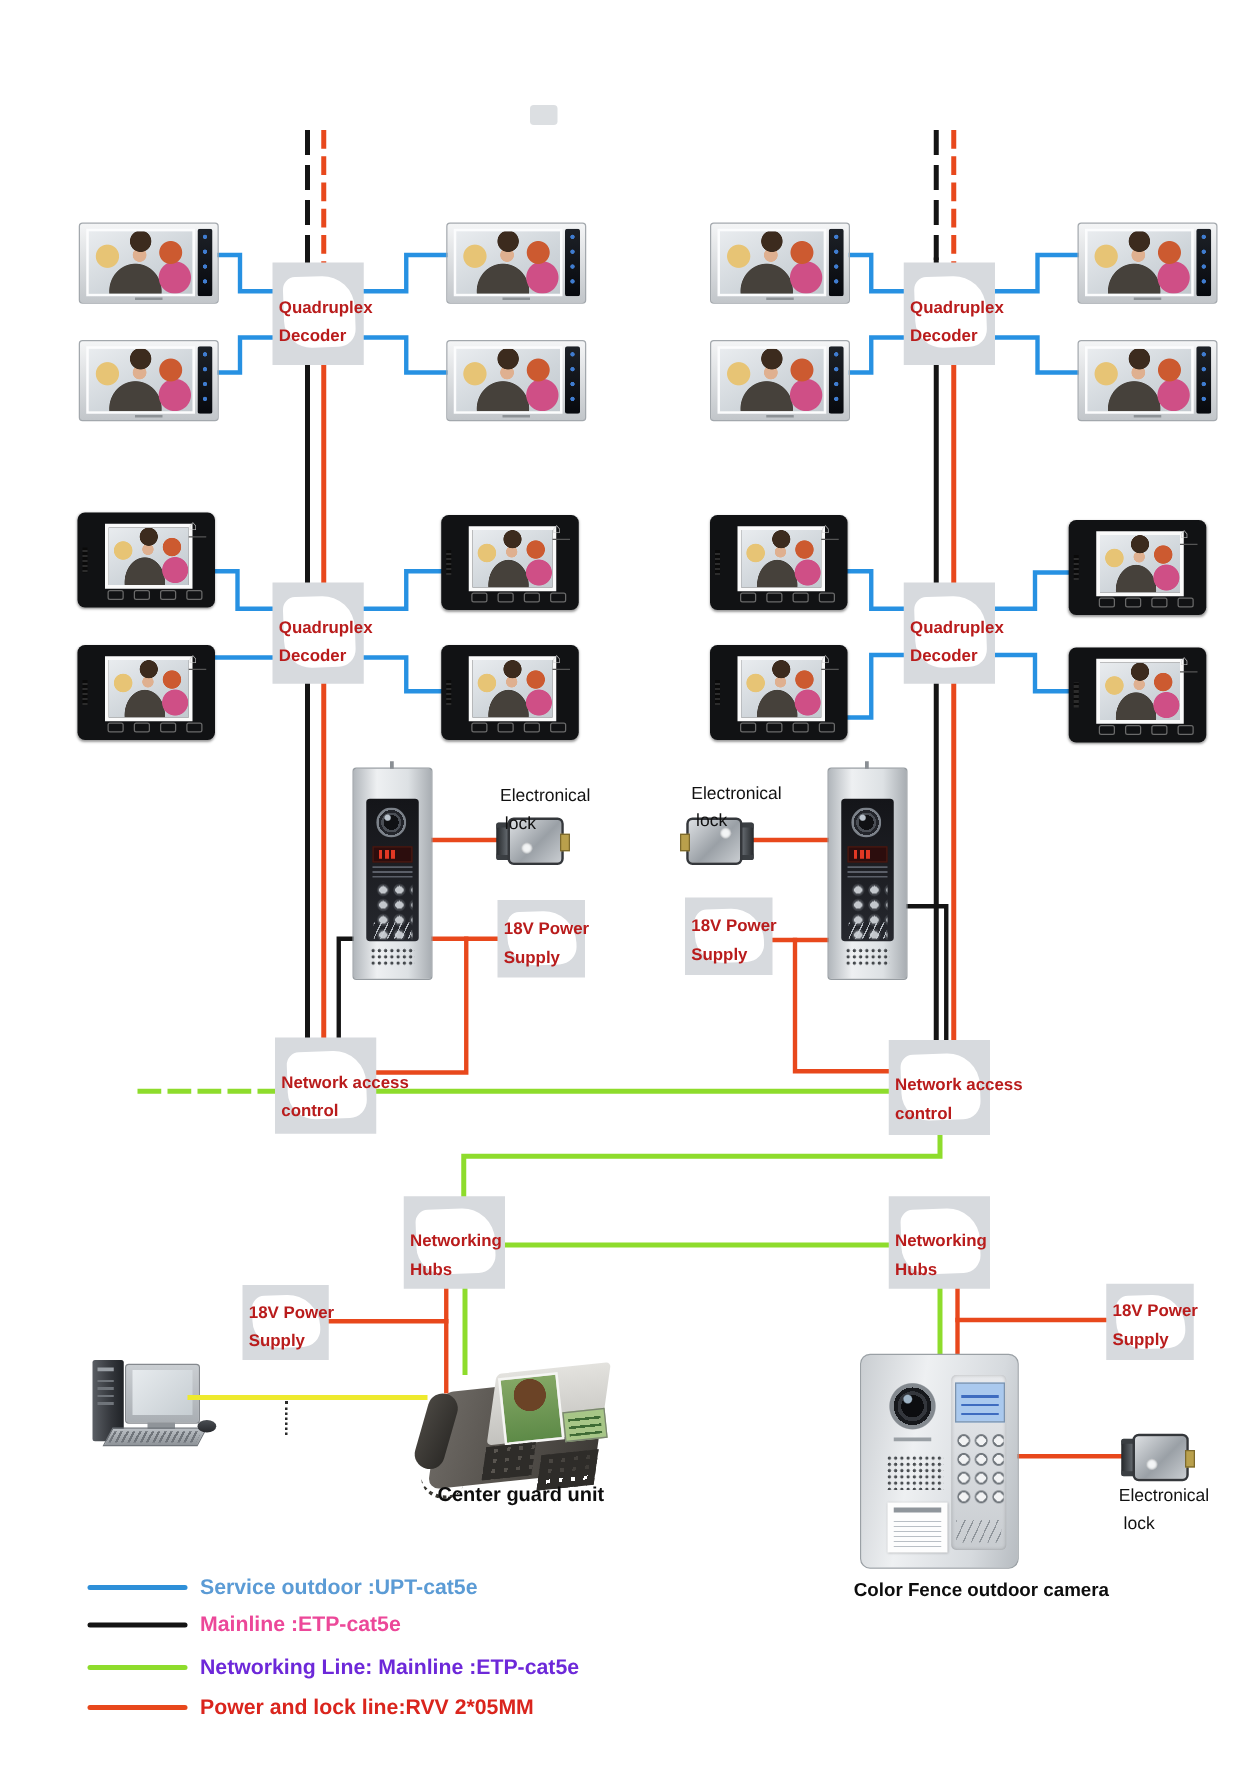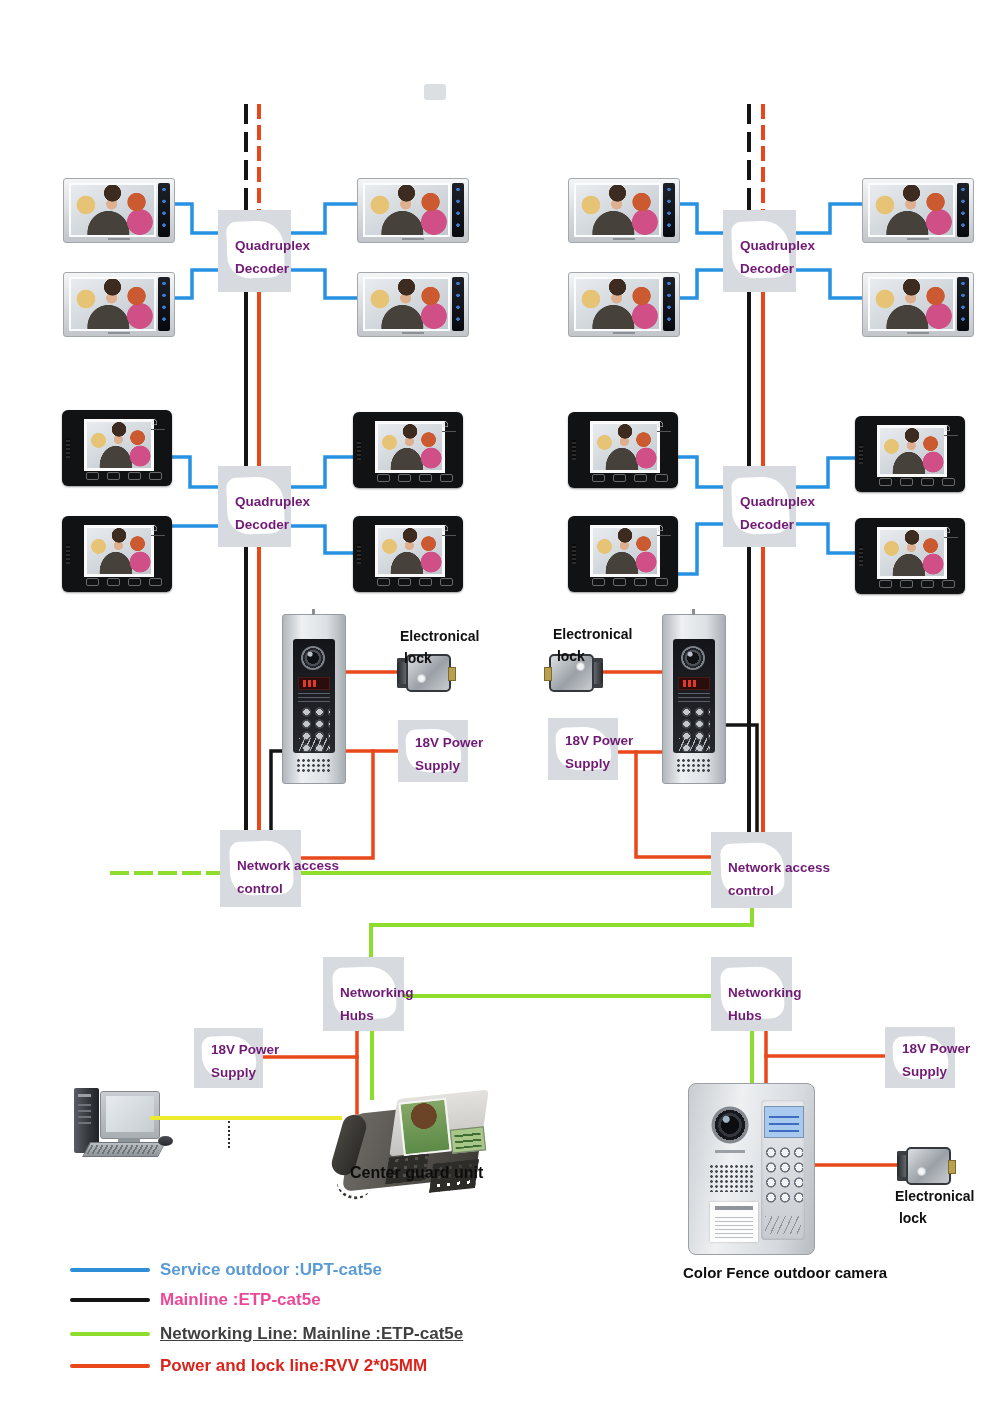--- a/index.html
+++ b/index.html
@@ -9,30 +9,30 @@
          font-size:34px;font-weight:bold;color:#0d0d0d;letter-spacing:0px;}
   .wires{position:absolute;left:0;top:0;z-index:1;}
   .wire{fill:none;stroke-linecap:square;}
   .w35{stroke-width:3.5px;}
   .w4{stroke-width:4px;}
   .dash-main{stroke-dasharray:16 12;}
   .dash-pwr{stroke-dasharray:11 10;}
   .dash-net{stroke-dasharray:15 9;}
 
   .dev{position:absolute;z-index:2;}
-  .freelabel{position:absolute;z-index:3;font-weight:bold;font-size:14px;color:#111;
+  .freelabel{position:absolute;z-index:3;font-weight:normal;font-size:14px;color:#111;
              white-space:pre;line-height:1.55;}
   .biglabel{position:absolute;z-index:3;font-weight:bold;font-size:16px;color:#0d0d0d;white-space:pre;}
 
   
   .gbox{position:absolute;z-index:2;background:#d7dade;}
   .gbox::before{content:"";position:absolute;left:12%;top:14%;right:10%;bottom:16%;
                 background:#fff;border-radius:10px 26px 14px 22px;transform:rotate(-2deg);}
-  .gbox span{position:relative;display:block;padding:25px 0 0 17px;font-weight:bold;
-             font-size:13.5px;line-height:1.7;color:#701a75;white-space:pre;z-index:1;}
+  .gbox span{position:relative;display:block;padding:25px 0 0 5px;font-weight:bold;
+             font-size:13.5px;line-height:1.7;color:#b91c1c;white-space:pre;z-index:1;}
 
   
   .photo{background:
       radial-gradient(circle at 18% 40%, #e7c475 0 12%, transparent 13%),
       radial-gradient(circle at 50% 16%, #3c2b1e 0 14%, transparent 15%),
       radial-gradient(circle at 49% 38%, #dfb090 0 10%, transparent 11%),
       radial-gradient(circle at 79% 34%, #cc5a30 0 12%, transparent 13%),
       radial-gradient(circle at 83% 74%, #cf4f86 0 16%, transparent 17%),
       radial-gradient(ellipse at 45% 96%, #46413b 0 32%, transparent 33%),
       linear-gradient(150deg,#e9ecef 0%,#cfd5da 60%,#c2c8ce 100%);}
@@ -463,21 +463,21 @@
   <div class="dev guard">
     <div class="gu-body"></div>
     <div class="gu-deck"></div>
     <div class="gu-screen"></div>
     <div class="gu-lcd"></div>
     <div class="gu-keys gu-k1"></div>
     <div class="gu-keys gu-k2"></div>
     <div class="gu-handset"></div>
     <div class="gu-cord"></div>
   </div>
-  <div class="biglabel" style="left:350px;top:1164px;font-size:16px">Center guard unit</div>
+  <div class="biglabel" style="left:350px;top:1188px;font-size:16px">Center guard unit</div>
 
   <div class="dev fence" style="left:688px;top:1083px">
     <div class="fc-lens"></div>
     <div class="fc-brand"></div>
     <div class="fc-spk"></div>
     <div class="fc-sticker"></div>
     <div class="fc-col">
       <div class="fc-lcd"></div>
       <div class="fc-keys"></div>
       <div class="fc-swipe"></div>
@@ -488,20 +488,20 @@
   <div class="lg-row" style="left:70px;top:1260px">
     <span class="lg-line" style="background-color: rgb(46, 143, 216);"></span>
     <span class="lg-text" style="color: rgb(91, 155, 213);">Service outdoor :UPT-cat5e</span>
   </div>
   <div class="lg-row" style="left:70px;top:1290px">
     <span class="lg-line" style="background-color: rgb(20, 20, 20);"></span>
     <span class="lg-text" style="color: #ec4899;">Mainline :ETP-cat5e</span>
   </div>
   <div class="lg-row" style="left:70px;top:1324px">
     <span class="lg-line" style="background-color: rgb(142, 220, 44);"></span>
-    <span class="lg-text" style="color: #404040; text-decoration: underline;">Networking Line: Mainline :ETP-cat5e</span>
+    <span class="lg-text" style="color: #6d28d9;">Networking Line: Mainline :ETP-cat5e</span>
   </div>
   <div class="lg-row" style="left:70px;top:1356px">
     <span class="lg-line" style="background-color: rgb(232, 72, 28);"></span>
     <span class="lg-text" style="color: rgb(218, 37, 29);">Power and lock line:RVV 2*05MM</span>
   </div>
 
 </div>
 
 </body></html>

